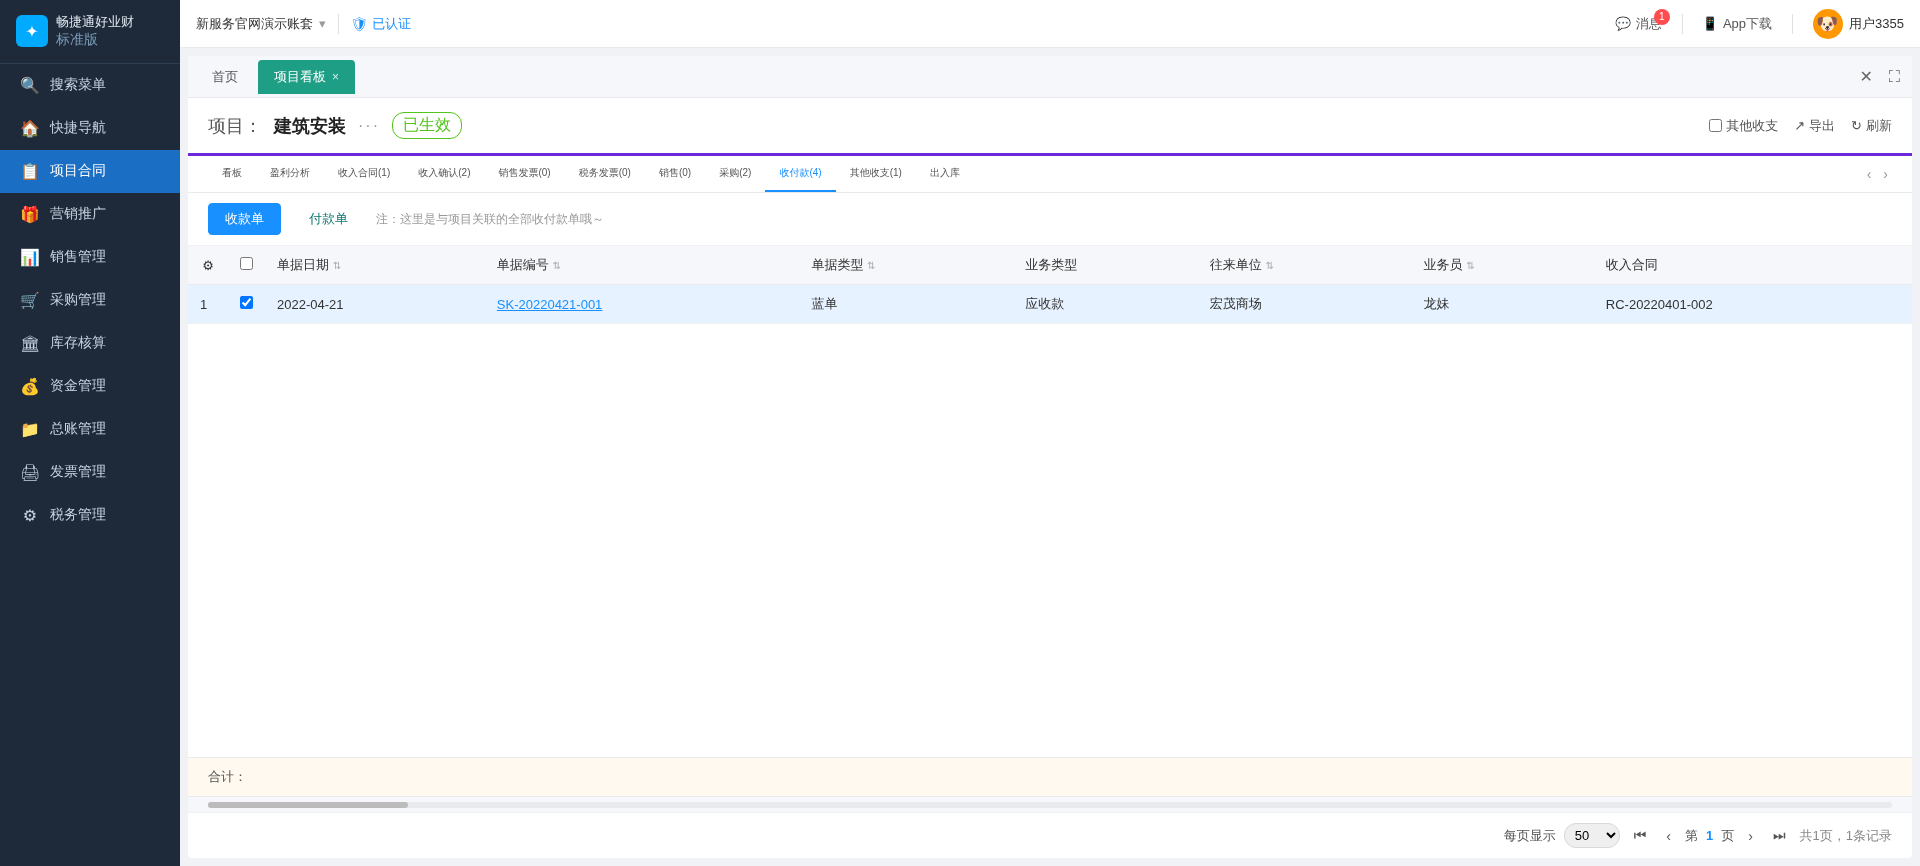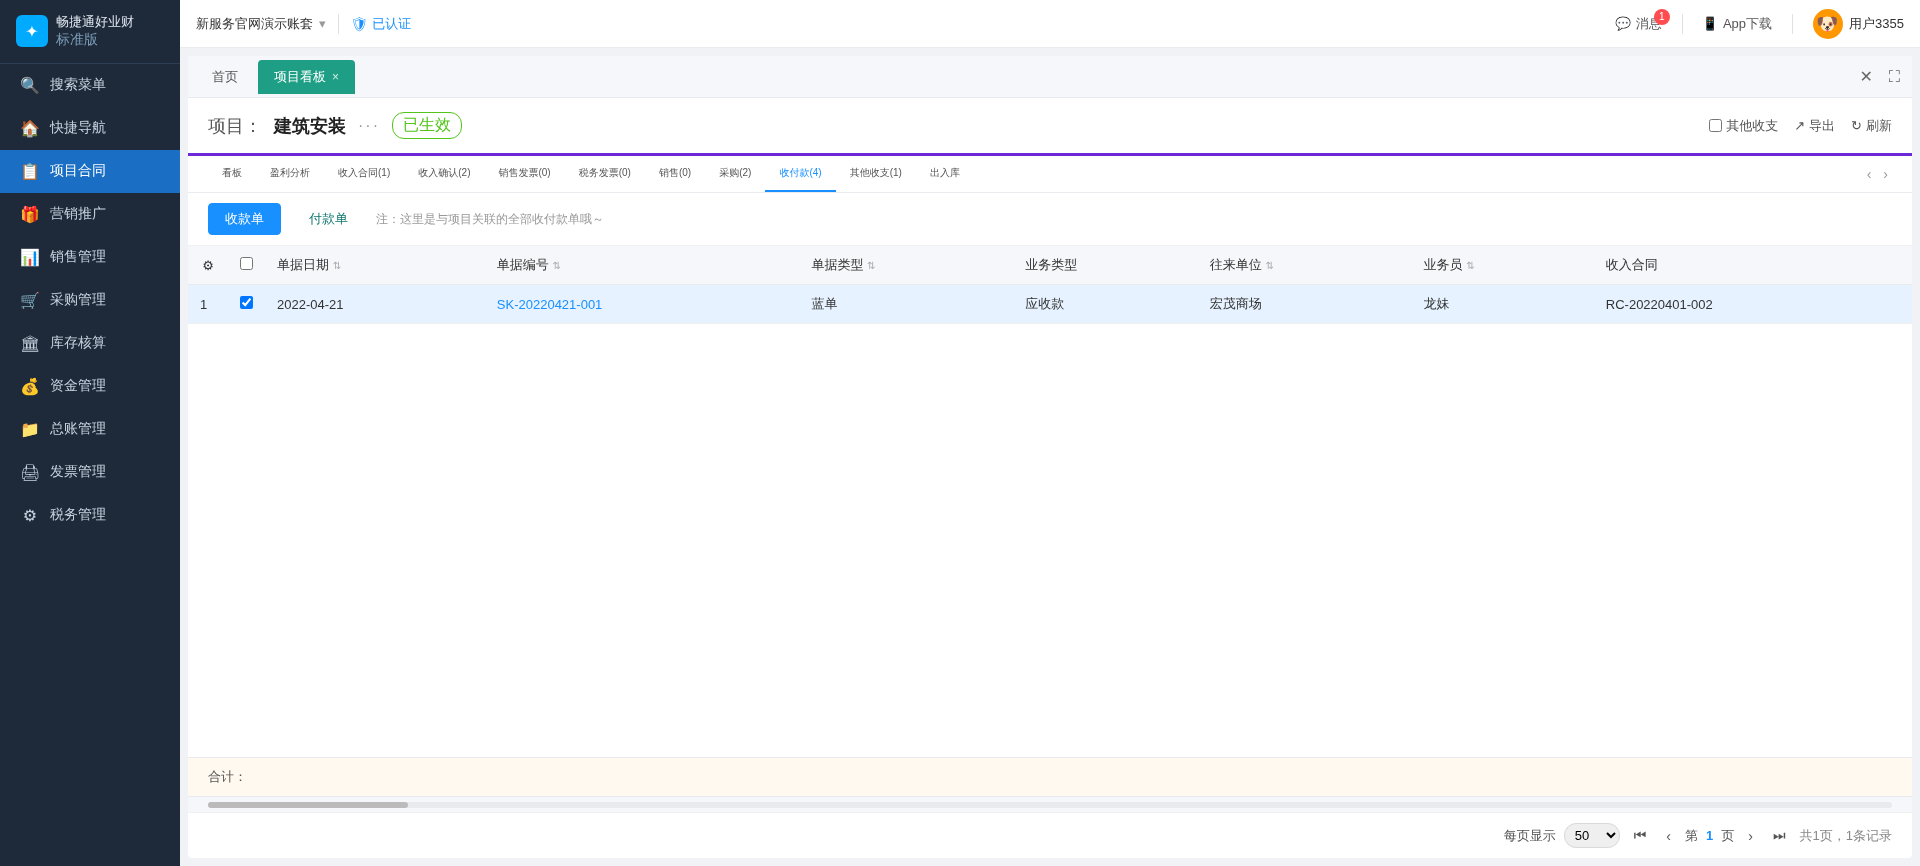--- a/index.html
+++ b/index.html
@@ -363,20 +363,21 @@
     tbody tr.selected {
       background: #e6f2ff;
     }
     tbody td {
       padding: 10px 12px;
       color: #333;
     }
     .link-text {
       color: #1890ff;
       cursor: pointer;
+      text-decoration: underline;
     }
     .th-settings {
       width: 40px;
       text-align: center;
     }
     .th-check {
       width: 36px;
       text-align: center;
     }
 

